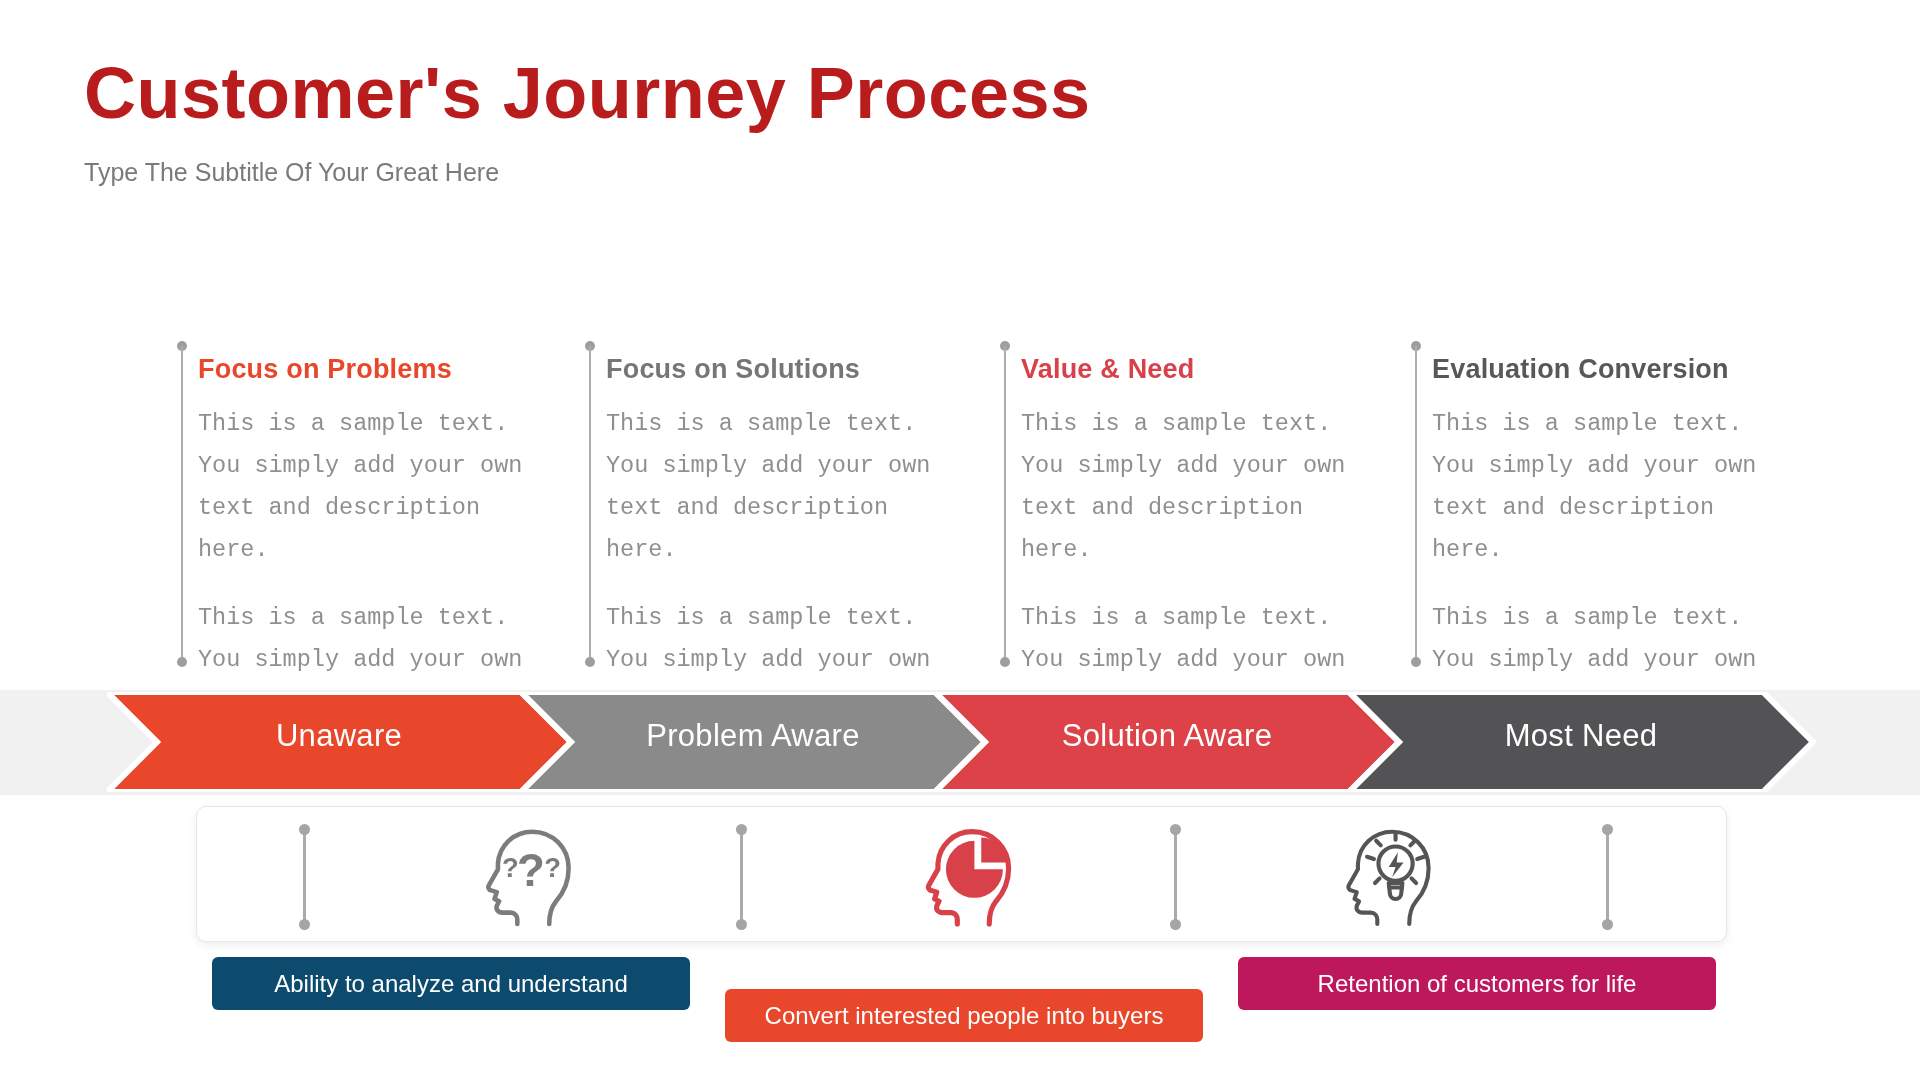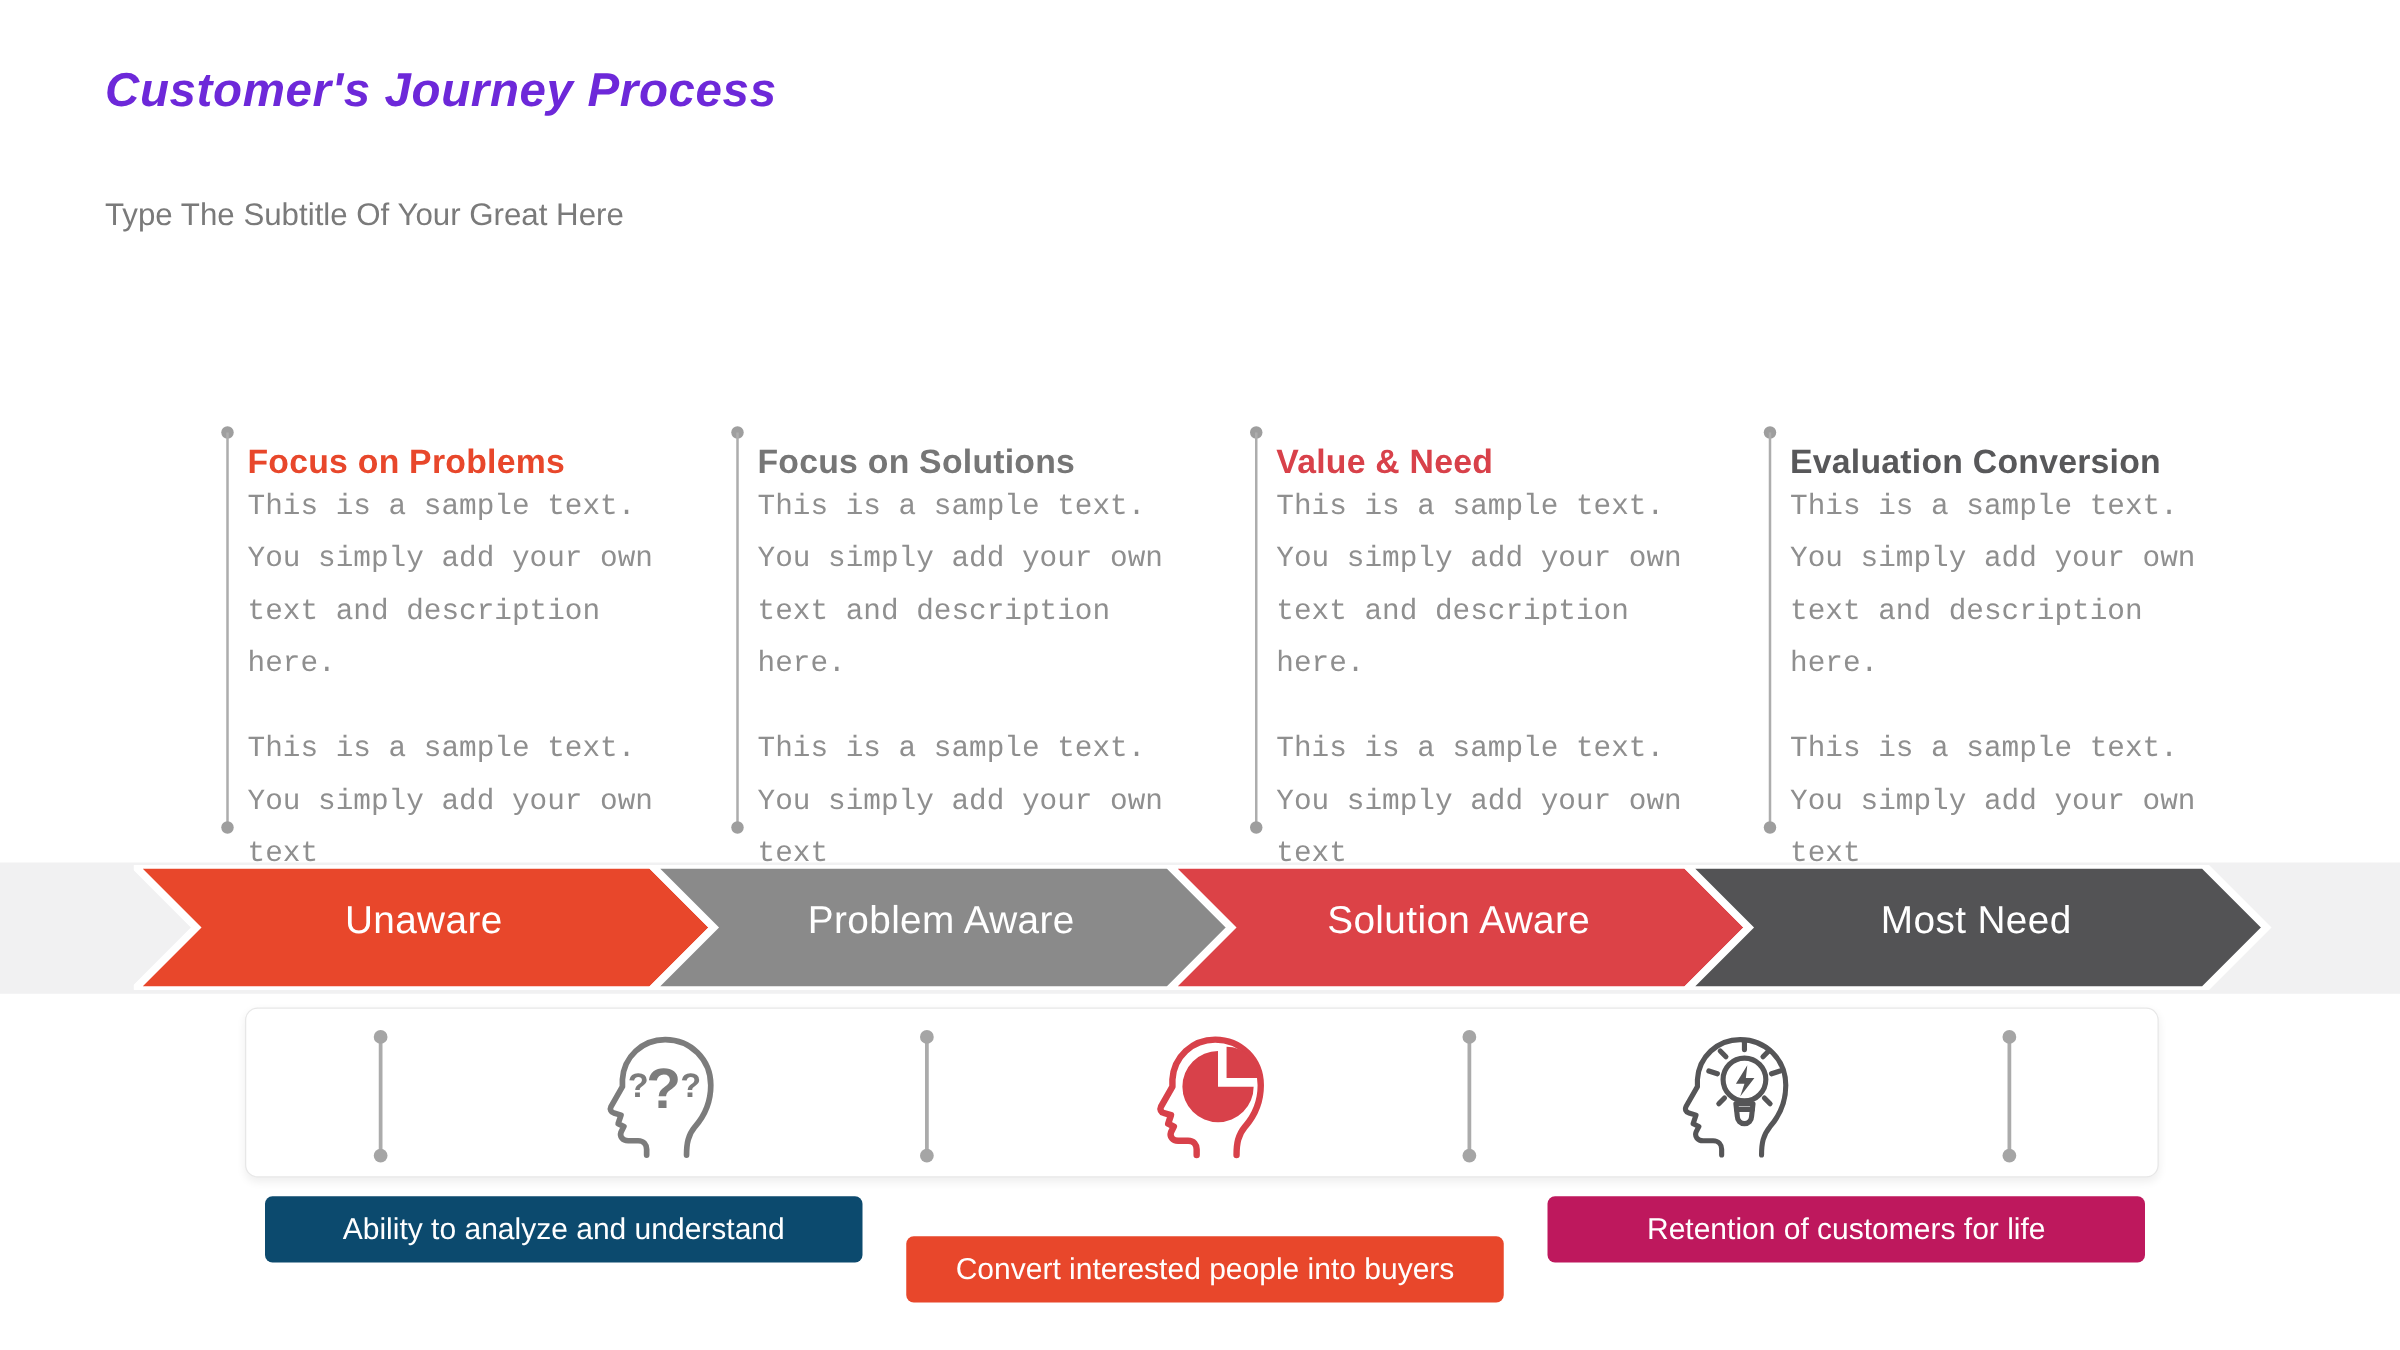--- a/index.html
+++ b/index.html
@@ -4,30 +4,30 @@
 <style>
   * { margin: 0; padding: 0; box-sizing: border-box; }
   html, body { background: #ffffff; }
   body {
     font-family: "Liberation Sans", "DejaVu Sans", sans-serif;
     width: 1920px; height: 1080px; overflow: hidden; position: relative;
   }
   .slide { position: absolute; left: 0; top: 0; width: 1920px; height: 1080px; background: #fff; }
 
   
-  .title { position: absolute; left: 84px; top: 52px; font-size: 38px; color: #6d28d9; letter-spacing: 0.5px; font-style: italic; }
+  .title { position: absolute; left: 84px; top: 52px; font-size: 72px; color: #b91c1c; letter-spacing: 0.5px; }
   .subtitle { position: absolute; left: 84px; top: 158px; font-size: 25px; color: #7a7a7a; }
 
   
   .col { position: absolute; top: 340px; width: 360px; height: 335px; }
   .col .vline { position: absolute; left: 0; top: 6px; width: 2px; height: 316px; background: #adadad; }
   .col .dot { position: absolute; left: -4px; width: 10px; height: 10px; border-radius: 50%; background: #9e9e9e; }
   .col .dot.top { top: 1px; } .col .dot.bottom { top: 317px; }
   .col .content { position: absolute; left: 17px; top: 14px; width: 326px; }
-  .col h3 { font-size: 27px; font-weight: bold; color: #767676; letter-spacing: 0.2px; }
+  .col h3 { font-size: 27px; font-weight: bold; color: #767676; margin-bottom: 18px; letter-spacing: 0.2px; }
   .col p { font-size: 23.5px; color: #8f8f8f; line-height: 42px; font-family: Liberation Mono, monospace; }
   .col p.second { margin-top: 26px; }
 
   
   .band { position: absolute; left: 0; top: 690px; width: 1920px; height: 105px; background: #f1f1f2; }
   .band svg { position: absolute; left: 107px; top: 2px; display: block; }
   .stage-label { position: absolute; top: 690px; height: 92px; width: 414px;
     display: flex; align-items: center; justify-content: center;
     font-size: 31px; color: #ffffff; letter-spacing: 0.3px; }
 

